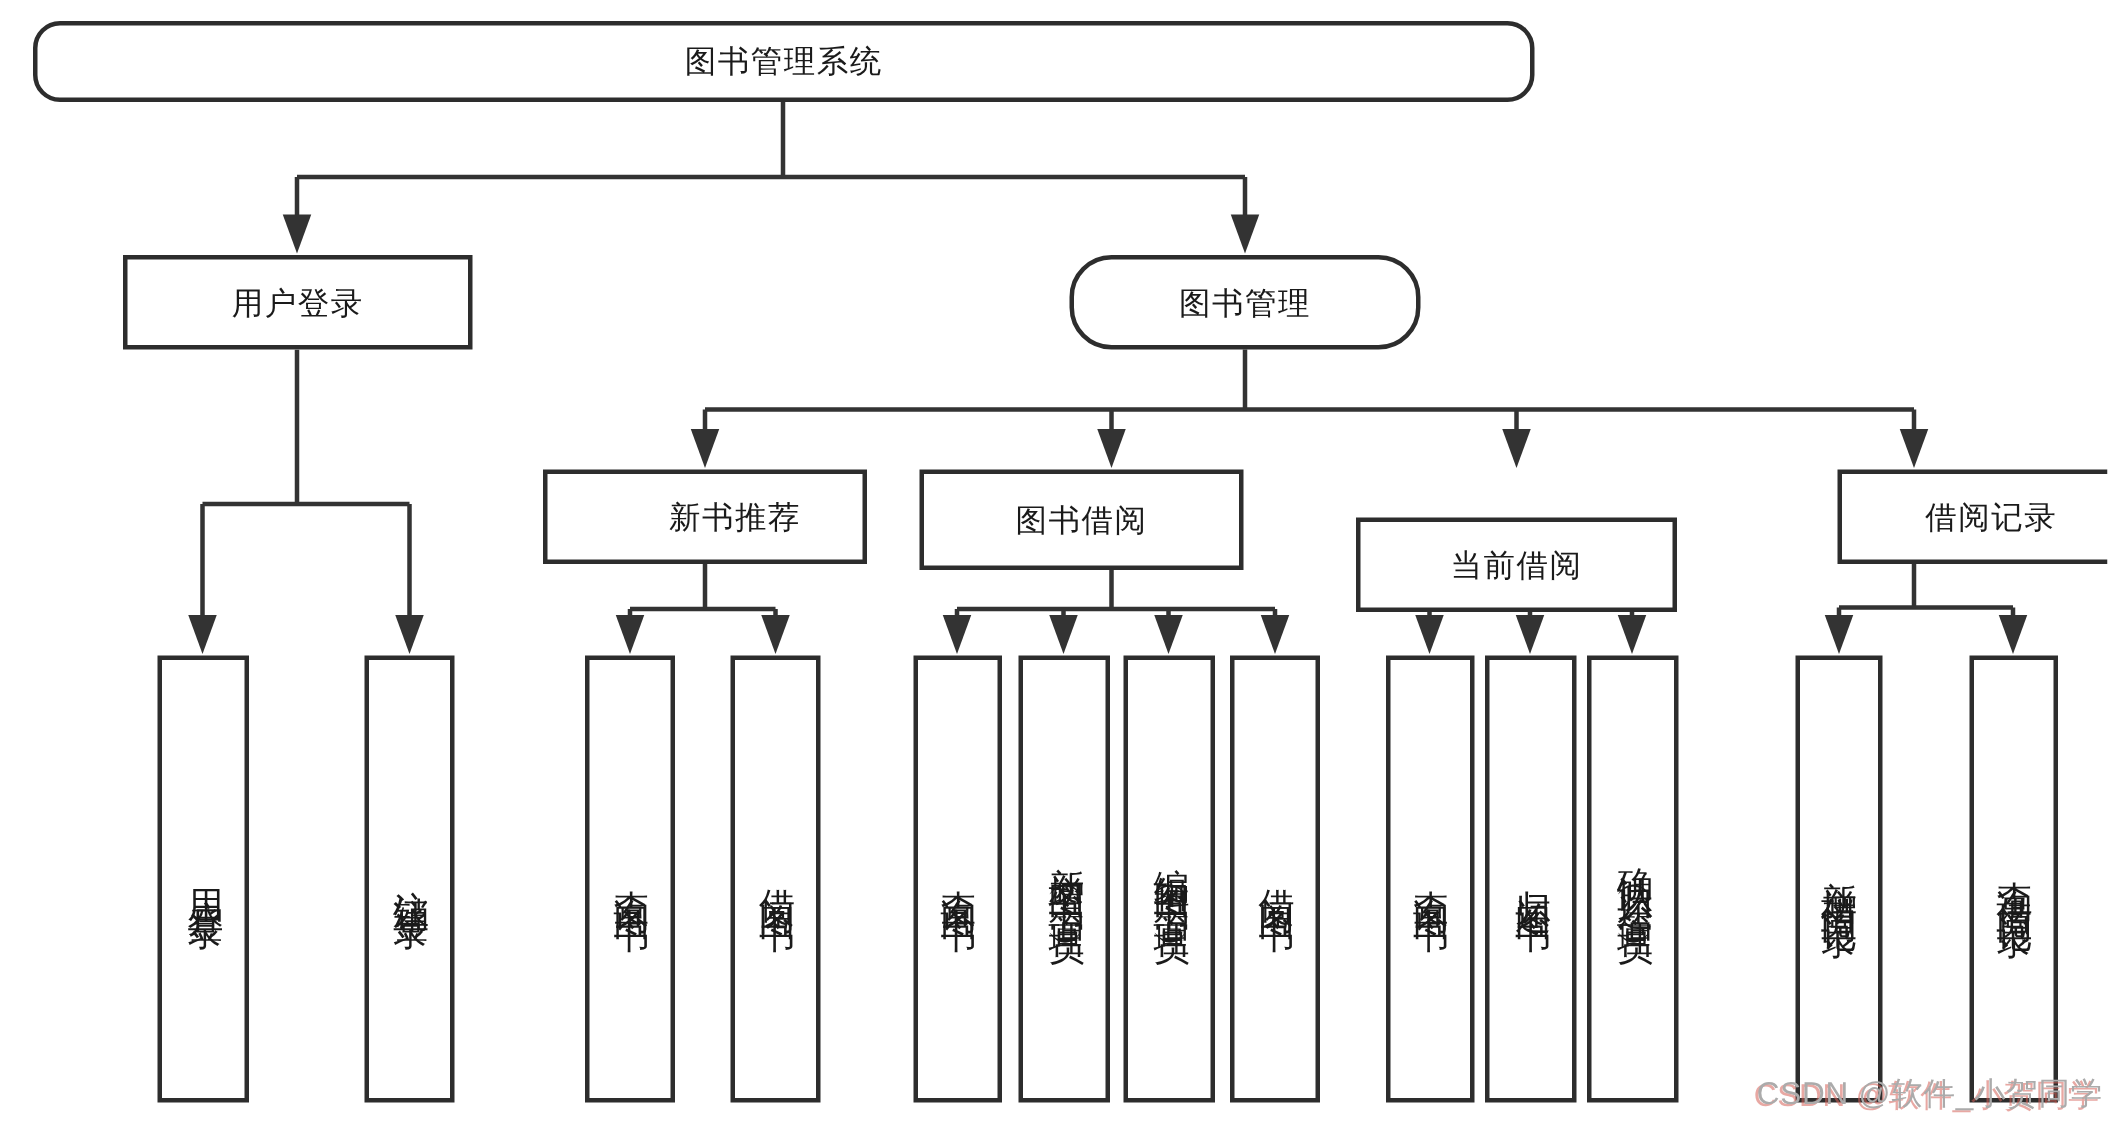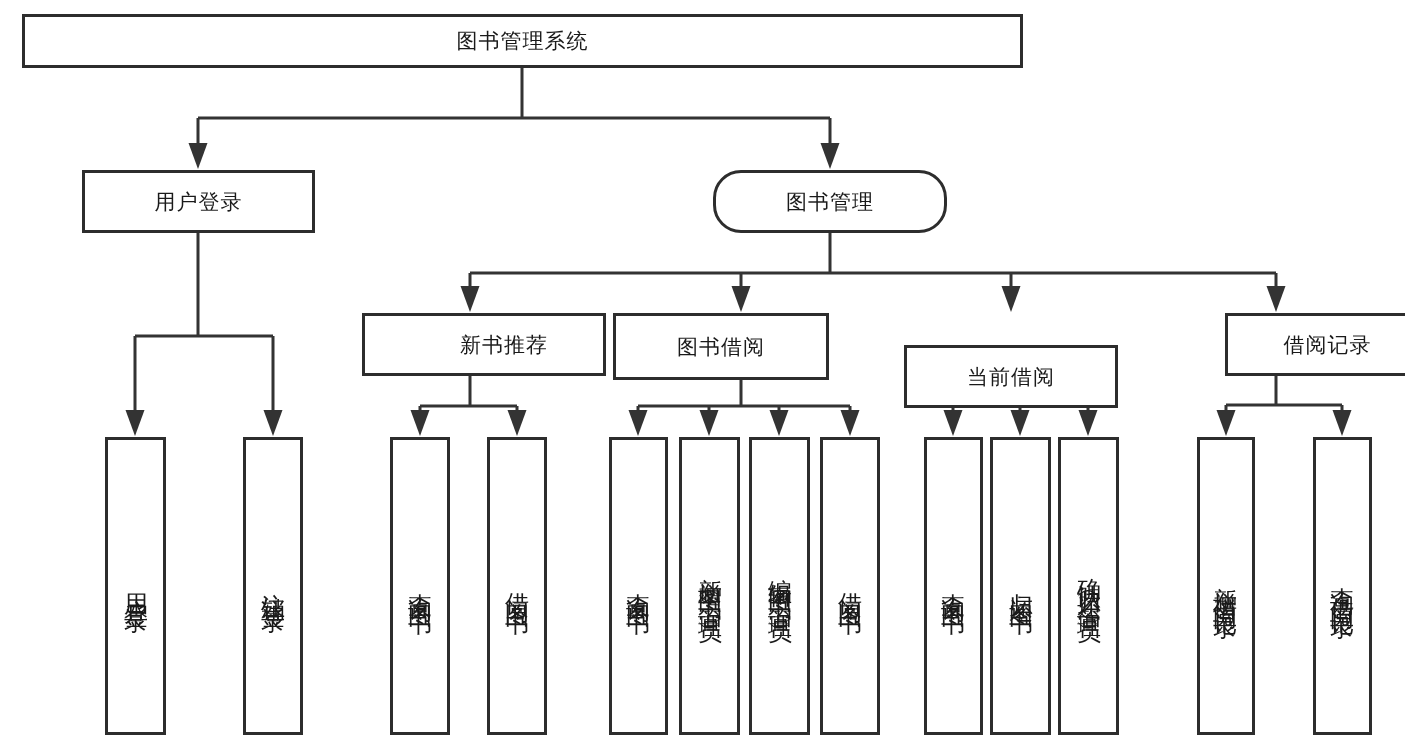--- a/index.html
+++ b/index.html
@@ -98,32 +98,32 @@
       <use href="#ah" x="779" y="436"></use>
       <use href="#ah" x="850" y="436"></use>
       <use href="#ah" x="953" y="436"></use>
       <use href="#ah" x="1020" y="436"></use>
       <use href="#ah" x="1088" y="436"></use>
       <use href="#ah" x="1226" y="436"></use>
       <use href="#ah" x="1342" y="436"></use>
     </g>
   </svg>
 
-  <div class="node hbox" style="left:22px; top:14px; width:1001px; height:54px;">
+  <div class="node hbox" style="left:22px; top:14px; width:1001px; height:54px;border-radius:18px;">
     <span>图书管理系统</span>
   </div>
 
   <div class="node hbox" style="left:82px; top:170px; width:233px; height:63px;">
     <span>用户登录</span>
   </div>
   <div class="node hbox" style="left:713px; top:170px; width:234px; height:63px;border-radius:28px;">
     <span>图书管理</span>
   </div>
 
-  <div class="node hbox" style="left:362px; top:313px; width:244px; height:63px;padding-left:40px;">
+  <div class="node hbox" style="left:362px; top:313px; width:216px; height:63px;padding-left:40px;">
     <span>新书推荐</span>
   </div>
   <div class="node hbox" style="left:613px; top:313px; width:216px; height:67px;">
     <span>图书借阅</span>
   </div>
   <div class="node hbox" style="left:904px; top:313px; width:214px; height:63px;margin-top:32px;">
     <span>当前借阅</span>
   </div>
   <div class="node hbox" style="left:1225px; top:313px; width:205px; height:63px;">
     <span>借阅记录</span>
@@ -140,14 +140,15 @@
   <div class="node vbox" style="left:749px; top:437px; width:61px; height:298px;">编辑图书（管理员）</div>
   <div class="node vbox" style="left:820px; top:437px; width:60px; height:298px;">借阅图书</div>
 
   <div class="node vbox" style="left:924px; top:437px; width:59px; height:298px;">查询图书</div>
   <div class="node vbox" style="left:990px; top:437px; width:61px; height:298px;">归还图书</div>
   <div class="node vbox" style="left:1058px; top:437px; width:61px; height:298px;">确认归还（管理员）</div>
 
   <div class="node vbox" style="left:1197px; top:437px; width:58px; height:298px;">新增借阅记录</div>
   <div class="node vbox" style="left:1313px; top:437px; width:59px; height:298px;">查询借阅记录</div>
 
+  <div class="watermark">CSDN @软件_小贺同学</div>
 
 </div>
 
 </body></html>

